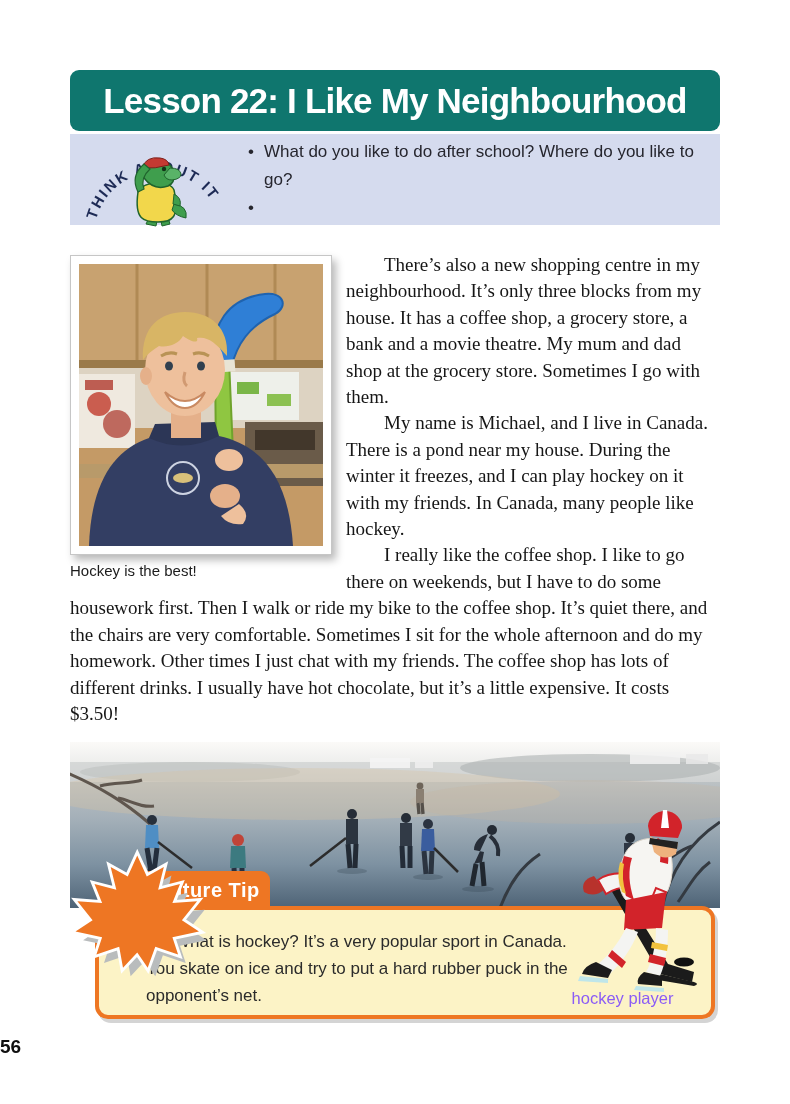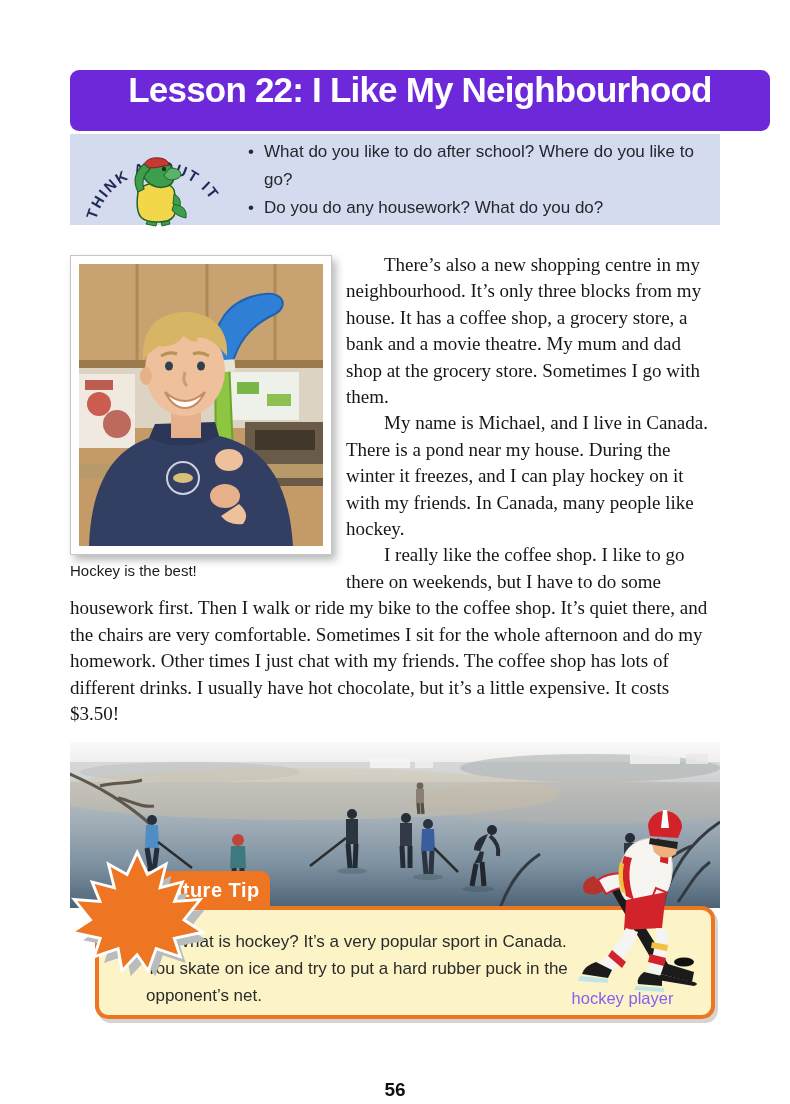--- a/index.html
+++ b/index.html
@@ -3,23 +3,23 @@
 <meta charset="utf-8">
 <style>
   html,body { margin:0; padding:0; background:#ffffff; }
   .page {
     position:relative; width:790px; height:1104px; background:#ffffff;
     font-family:"Liberation Sans", sans-serif; overflow:hidden;
   }
 
   
   .header-bar {
-    position:absolute; left:70px; top:70px; width:700px; height:61px;
-    background:#6d28d9; border-radius:9px;
-    display:flex; justify-content:center;
+    position:absolute; left:70px; top:70px; width:650px; height:61px;
+    background:#0f766e; border-radius:9px;
+    display:flex; align-items:center; justify-content:center;
   }
   .header-bar .title {
     color:#ffffff; font-size:35px; font-weight:bold; letter-spacing:-0.8px;
     white-space:nowrap;
   }
 
   
   .think-band {
     position:absolute; left:70px; top:134px; width:650px; height:91px;
     background:#d5dbee;
@@ -72,22 +72,22 @@
   }
   .maple-wrap { position:absolute; left:-12px; top:104px; width:160px; height:140px; }
   .player-wrap { position:absolute; left:490px; top:62px; width:160px; height:205px; }
   .player-label {
     position:absolute; left:480px; top:247px; width:145px; text-align:center;
     font-size:16.5px; color:#8b5cf6;
   }
 
   
   .page-num {
-    position:absolute; left:0; right:0; top:1036px; text-align:center;
-    font-weight:bold; font-size:19px; color:#101010;margin-top:43px;
+    position:absolute; left:0; right:0; top:1036px; 
+    font-weight:bold; font-size:19px; color:#101010;
   }
 </style>
 </head>
 <body>
 
 <div class="page">
 
   <div class="header-bar">
     <span class="title">Lesson 22: I Like My Neighbourhood</span>
   </div>
@@ -125,21 +125,20 @@
         </g>
       </svg>
     </div>
     <div class="bullets">
       <div class="bullet-row">
         <span class="bullet-dot">•</span>
         <span>What do you like to do after school? Where do you like to go?</span>
       </div>
       <div class="bullet-row">
         <span class="bullet-dot">•</span>
-        <span>Do you do any housework? What do you do?</span>
       </div>
     </div>
   </div>
 
   <div class="passage">
     <div class="photo-figure">
       <div class="photo-frame">
         <svg width="244" height="282" viewBox="0 0 244 282">
 
           <rect x="0" y="0" width="244" height="282" fill="#c49a66"></rect>

